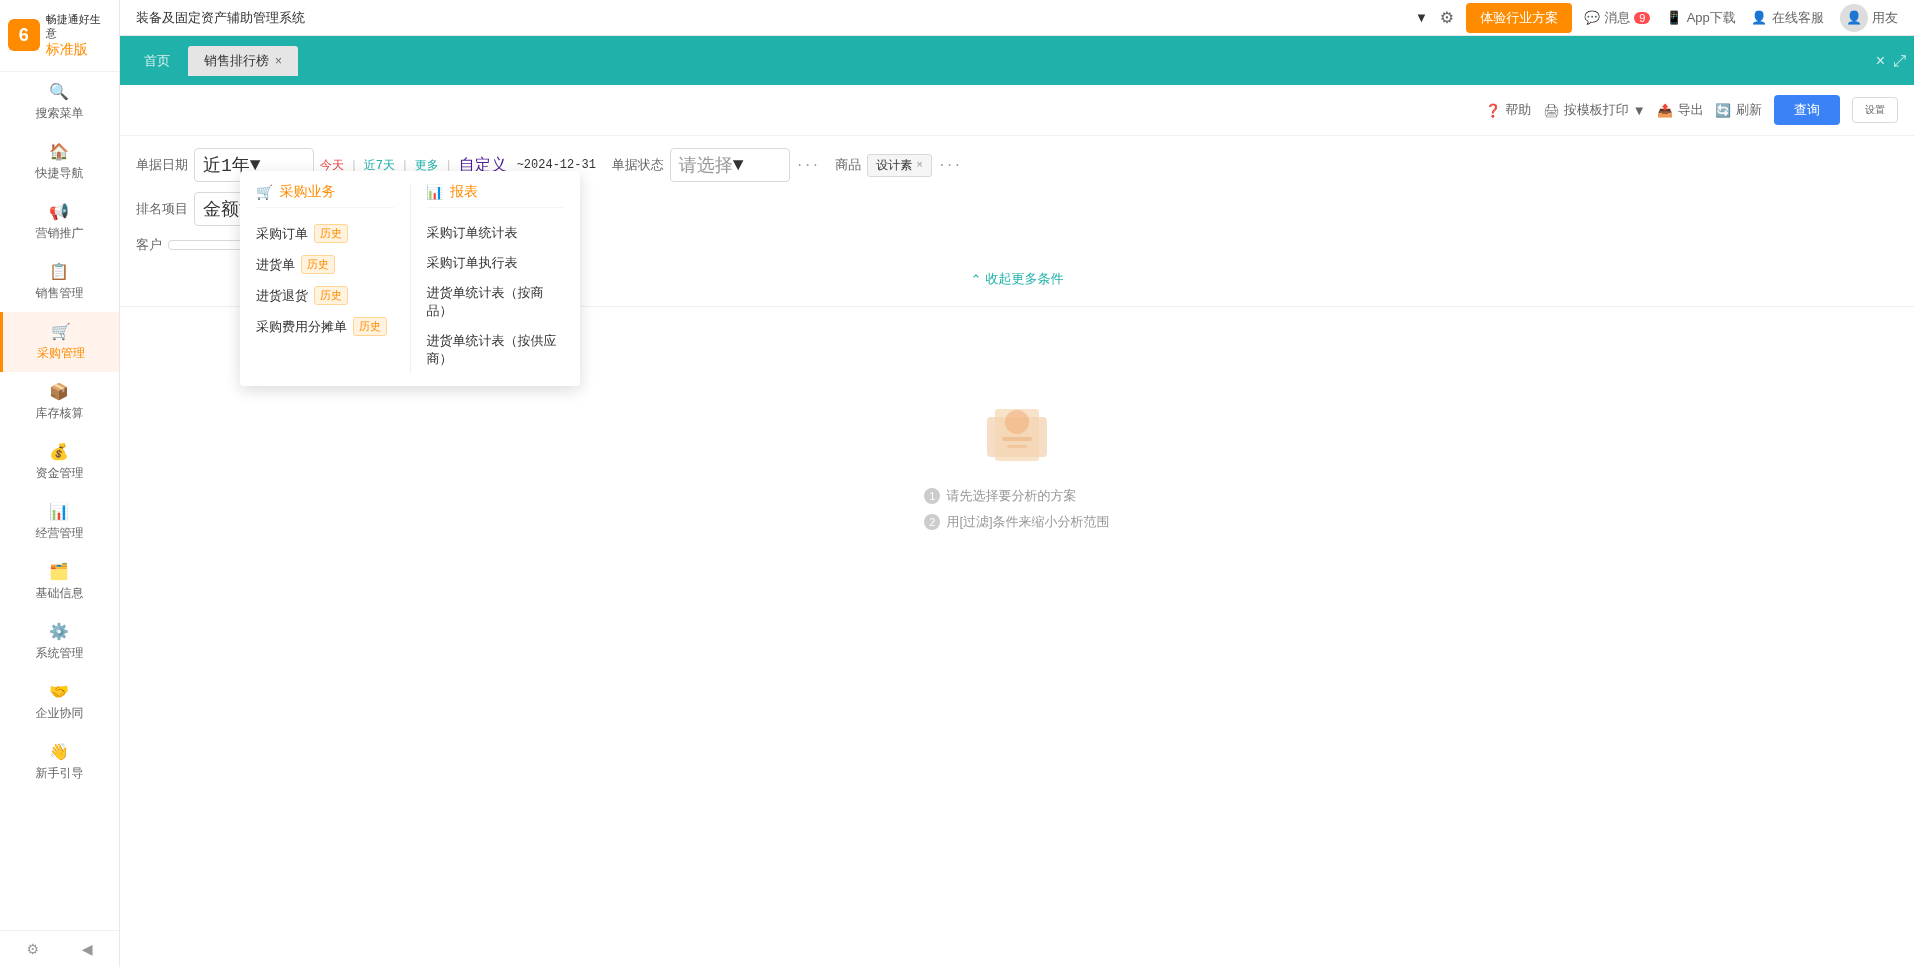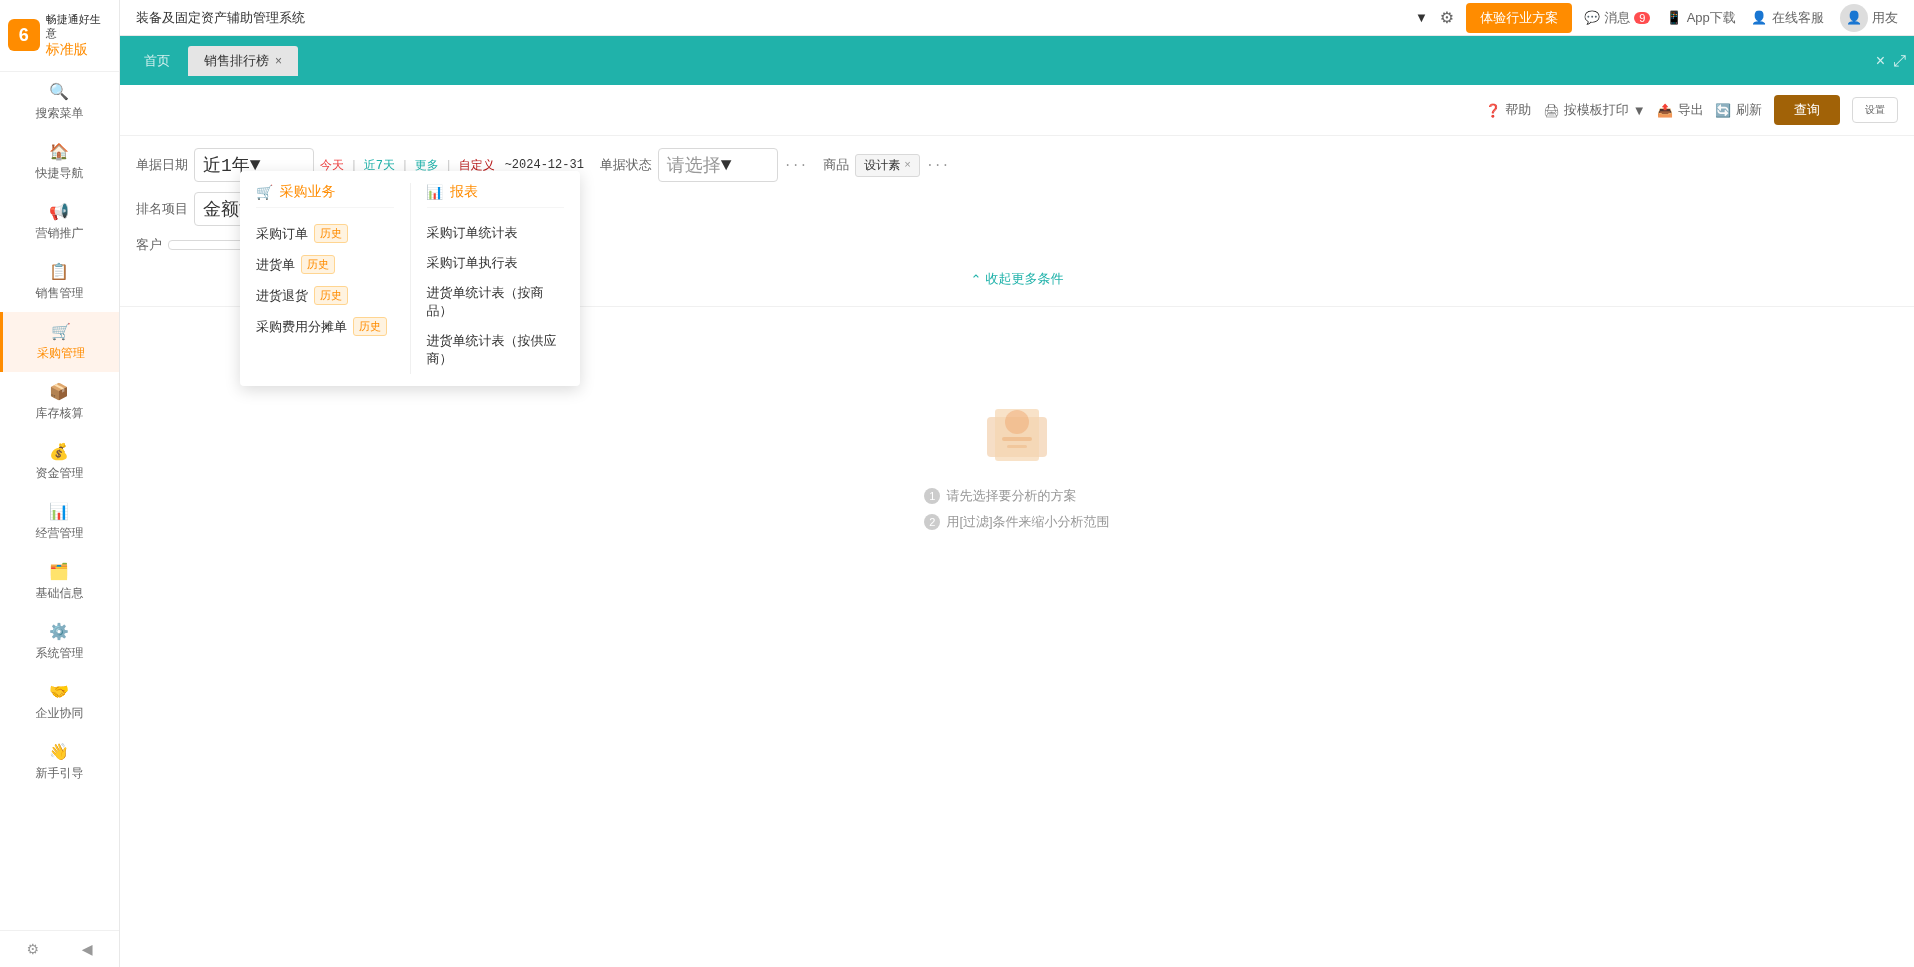--- a/index.html
+++ b/index.html
@@ -42,21 +42,21 @@
     .tab-close { font-size: 12px; color: #666; cursor: pointer; }
     .tab-bar-actions { margin-left: auto; display: flex; align-items: center; gap: 8px; }
     .tab-bar-btn { color: rgba(255,255,255,0.8); cursor: pointer; font-size: 16px; }
 
     
     .content { flex: 1; background: #fff; overflow: hidden; position: relative; }
 
     
     .content-toolbar { padding: 10px 16px; display: flex; align-items: center; justify-content: flex-end; gap: 12px; border-bottom: 1px solid #f0f0f0; }
     .toolbar-btn { display: flex; align-items: center; gap: 4px; color: #666; cursor: pointer; font-size: 13px; }
-    .query-btn { background: #a16207; color: white; border: none; padding: 6px 20px; border-radius: 4px; cursor: pointer; font-size: 13px; }
+    .query-btn { background: #3b82f6; color: white; border: none; padding: 6px 20px; border-radius: 4px; cursor: pointer; font-size: 13px; }
     .setting-btn { border: 1px solid #d9d9d9; color: #666; padding: 5px 12px; border-radius: 4px; cursor: pointer; font-size: 10px; background: #fff; }
 
     
     .filter-area { padding: 12px 16px; border-bottom: 1px solid #f0f0f0; }
     .filter-row { display: flex; align-items: center; gap: 16px; margin-bottom: 10px; flex-wrap: wrap; }
     .filter-item { display: flex; align-items: center; gap: 6px; font-family: Liberation Mono, monospace; }
     .filter-label { color: #666; font-size: 13px; white-space: nowrap; }
     .filter-value { color: #333; font-size: 18px; display: flex; align-items: center; gap: 0; cursor: pointer; border: 1px solid #d9d9d9; padding: 4px 8px; border-radius: 4px; background: #fff; min-width: 120px; }
     .filter-tag { background: #f5f5f5; border: 1px solid #d9d9d9; padding: 2px 8px; border-radius: 3px; font-size: 12px; color: #333; display: flex; align-items: center; gap: 4px; }
     .tag-close { color: #999; cursor: pointer; font-size: 11px; }
@@ -226,21 +226,21 @@
             <div class="filter-value">
               <span>近1年</span>
               <span>▼</span>
             </div>
             <span style="color:#ef4444;cursor:pointer;font-size:12px;">今天</span>
             <span style="color:#ccc;">|</span>
             <span style="color:#20b2aa;cursor:pointer;font-size:12px;">近7天</span>
             <span style="color:#ccc;">|</span>
             <span style="color:#20b2aa;cursor:pointer;font-size:12px;">更多</span>
             <span style="color:#ccc;">|</span>
-            <span style="color:#b91c1c;cursor:pointer;font-size:12px;">自定义</span>
+            <span style="color:#4c1d95;cursor:pointer;font-size:16px;">自定义</span>
             <span style="color:#333;font-size:12px;margin-left:4px;">~2024-12-31</span>
           </div>
 
           <div class="filter-item">
             <span class="filter-label">单据状态</span>
             <div class="filter-value">
               <span style="color:#999;">请选择</span>
               <span>▼</span>
             </div>
             <span class="filter-dots">···</span>

